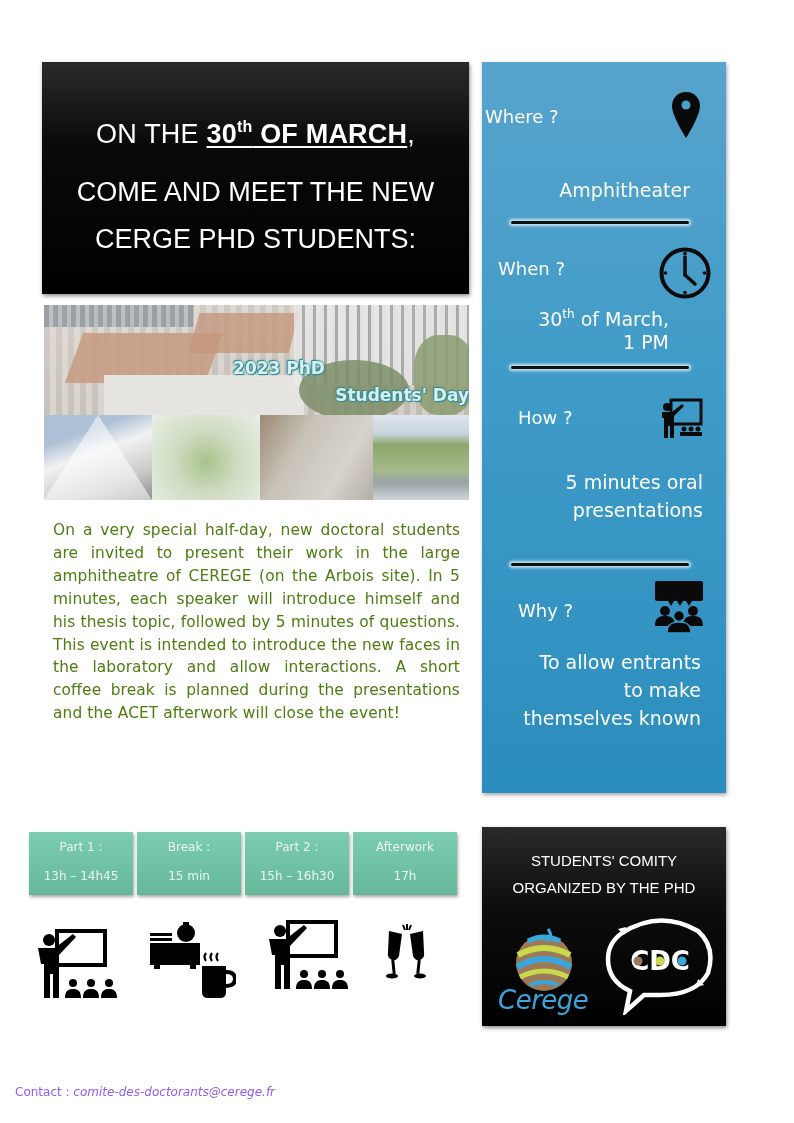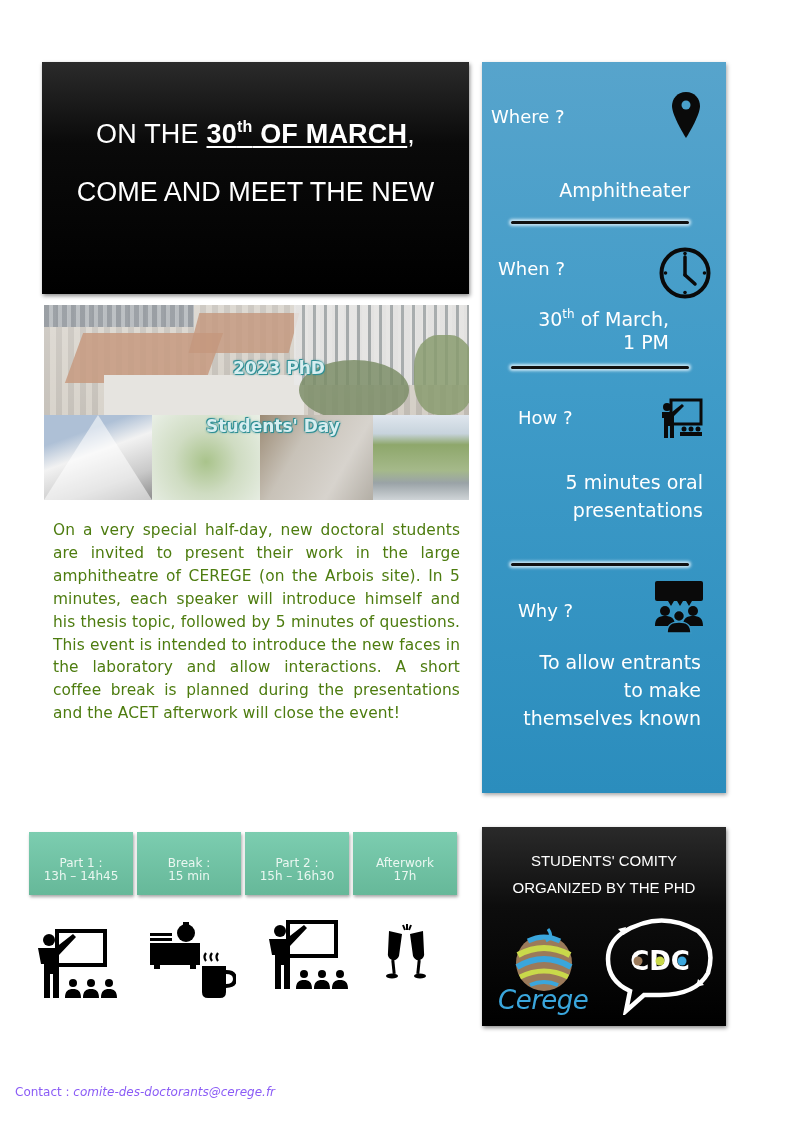--- a/index.html
+++ b/index.html
@@ -46,21 +46,21 @@
     .pb3 { left: 216px; width: 113px; background: linear-gradient(120deg, #9b8a74 0%, #c8c2b8 35%, #d7d3cd 70%, #b3aea5 100%); }
     .pb4 { left: 329px; width: 96px; background: linear-gradient(180deg, #dfe6ee 0%, #c7d3dc 22%, #8ea76b 35%, #a5b98a 65%, #9aa3a7 80%, #cfd4d7 100%); }
     .collage .title {
       position: absolute; left: 0; right: 0; text-align: center;
       font-family: "DejaVu Sans", sans-serif; font-weight: bold; color: #d8eef0;
       text-shadow: 0 0 2px #2f8f95, 0 0 3px #2f8f95, 1px 1px 0 #2f8f95, -1px -1px 0 #2f8f95;
       font-size: 17px;
       padding-left: 33px;
     }
     .collage .t1 { top: 53px; left: 12px; }
-    .collage .t2 { top: 111px; left: 0; }
+    .collage .t2 { top: 80px; left: 0; text-align: right; }
 
     
     .desc {
       position: absolute; left: 53px; top: 519px; width: 407px;
       font-family: "DejaVu Sans", sans-serif; font-size: 15.4px; line-height: 22.9px;
       text-align: justify; color: #4d7c0f; letter-spacing: 0.1px;
     }
 
     
     .info {
@@ -80,21 +80,21 @@
     .info sup { font-size: 12px; vertical-align: 8px; }
 
     
     .tile {
       position: absolute; top: 832px; width: 104px; height: 63px;
       background: linear-gradient(180deg, #7ccdb0 0%, #66b899 100%);
       box-shadow: 1px 2px 3px rgba(0,0,0,0.35);
       color: #eaf7f1; text-align: center; font-family: "DejaVu Sans", sans-serif;
       font-size: 12px;
     }
-    .tile .tl { position: absolute; top: 24px; left: 0; right: 0; }
+    .tile .tl { position: absolute; top: 8px; left: 0; right: 0; }
     .tile .tv { position: absolute; top: 37px; left: 0; right: 0; }
 
     .sched-ico { position: absolute; }
 
     
     .org {
       position: absolute; left: 482px; top: 827px; width: 244px; height: 199px;
       background: linear-gradient(180deg, #2a2a2a 0%, #0d0d0d 40%, #000 100%);
       box-shadow: 1px 2px 4px rgba(0,0,0,0.45);
       color: #fff; text-align: center; font-family: "Liberation Sans", sans-serif;
@@ -109,20 +109,21 @@
     .contact .mail { font-style: italic; }
   </style>
 </head>
 <body>
 
 <div class="hero">
   <div class="l1">
     <span>ON THE </span><span class="emph"><span>30</span><sup>th</sup><span> OF MARCH</span></span><span>,</span>
   </div>
   <div class="l2">COME AND MEET THE NEW</div>
+  <div class="l3">CERGE PHD STUDENTS:</div>
 </div>
 
 <div class="collage">
   <div class="photo-top">
     <div class="panel"></div>
     <div class="roof1"></div>
     <div class="roof2"></div>
     <div class="wall"></div>
     <div class="bld"></div>
     <div class="tree"></div>
@@ -133,21 +134,21 @@
   <div class="photo-b pb3"></div>
   <div class="photo-b pb4"></div>
   <div class="title t1">2023 PhD</div>
   <div class="title t2">Students' Day</div>
 </div>
 
 <p class="desc">On a very special half-day, new doctoral students are invited to present their work in the large amphitheatre of CEREGE (on the Arbois site). In 5 minutes, each speaker will introduce himself and his thesis topic, followed by 5 minutes of questions. This event is intended to introduce the new faces in the laboratory and allow interactions. A short coffee break is planned during the presentations and the ACET afterwork will close the event!</p>
 
 <div class="info">
 
-  <div class="q" style="left:9px; top:44px;">Where ?</div>
+  <div class="q" style="left:3px; top:44px;">Where ?</div>
   <svg class="ico" style="left:189px; top:29px;" width="30" height="48" viewBox="0 0 30 48">
     <path d="M15 1 C6 1 1 8 1 15 C1 25 15 47 15 47 C15 47 29 25 29 15 C29 8 24 1 15 1 Z" fill="#0a0a0a"></path>
     <circle cx="15" cy="14" r="4.5" fill="#4aa0c9"></circle>
   </svg>
   <div class="a" style="right:36px; top:114px;">Amphitheater</div>
   <div class="sep" style="top:159px;"></div>
 
   <div class="q" style="left:16px; top:196px;">When  ?</div>
   <svg class="ico" style="left:176px; top:184px;" width="54" height="54" viewBox="0 0 54 54">
     <circle cx="27" cy="27" r="23.5" fill="none" stroke="#0a0a0a" stroke-width="4"></circle>

